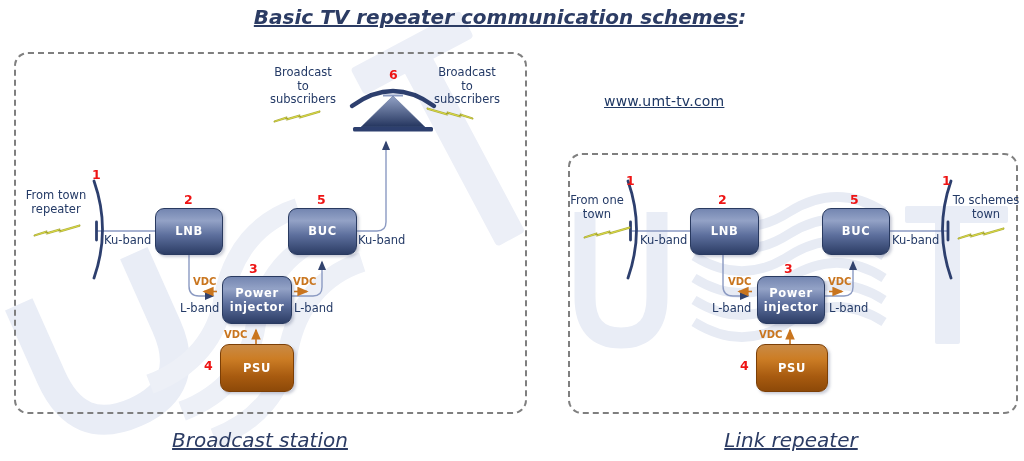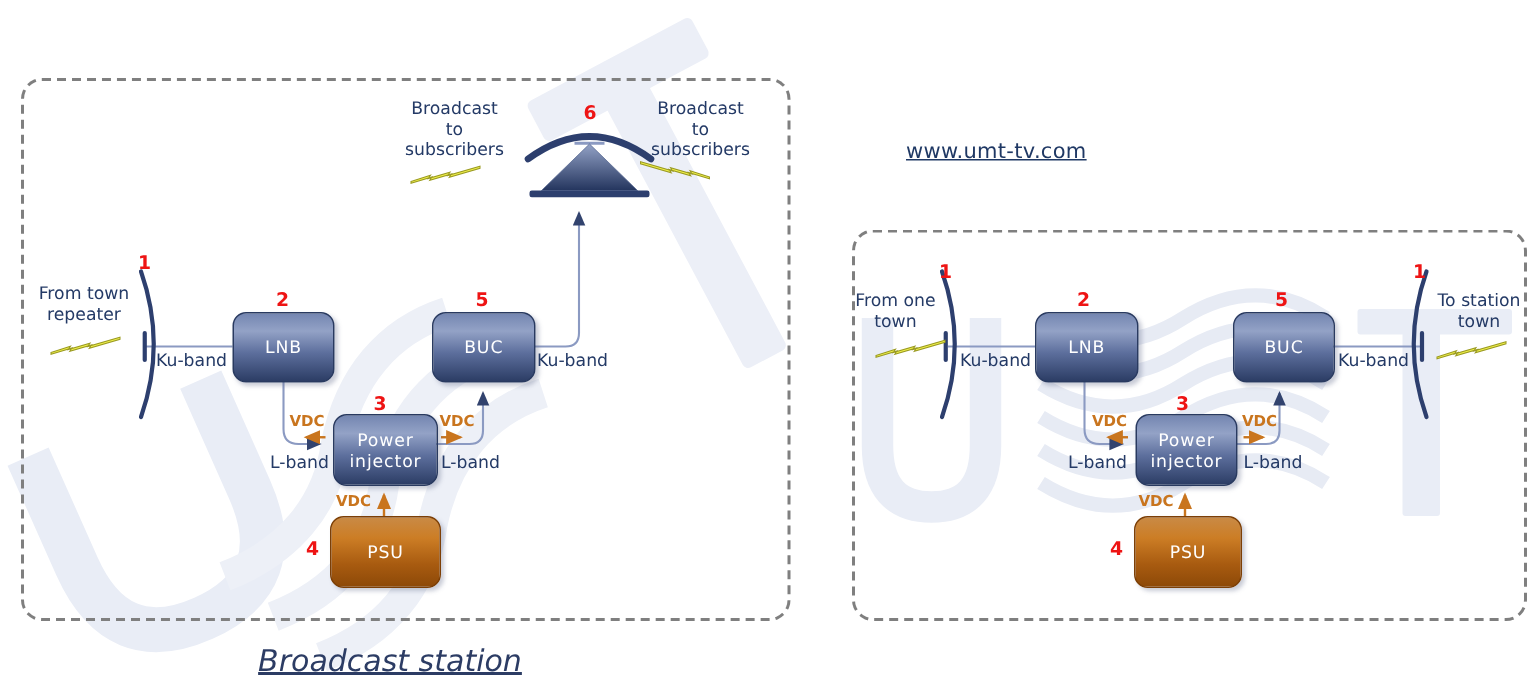--- a/index.html
+++ b/index.html
@@ -11,21 +11,21 @@
          color:#2c3c64;white-space:nowrap;z-index:3;}
   .title .u{text-decoration:underline;}
   .website{top:93px;left:604px;font-size:14px;color:#1f3864;
            z-index:3;letter-spacing:0.2px;}
   .panel{border:2px dashed #7f7f7f;border-radius:14px;z-index:1;}
   .caption{top:428px;font-size:20px;font-style:italic;font-weight:500;color:#2c3c64;
            text-decoration:underline;white-space:nowrap;z-index:3;}
   .lbl{font-size:11.5px;color:#243a66;line-height:1.18;white-space:nowrap;z-index:3;}
   .num{font-size:12.5px;font-weight:700;color:#ee1414;z-index:3;}
   .vdc{font-size:10px;font-weight:700;color:#c9751e;z-index:3;}
-  .box{border-radius:9px;color:#fff;font-weight:400;font-size:11.5px;display:flex;
+  .box{border-radius:9px;color:#fff;font-weight:700;font-size:11.5px;display:flex;
        flex-direction:column;align-items:center;justify-content:center;
        letter-spacing:0.6px;line-height:1.25;z-index:3;
        box-shadow:2px 2px 3px rgba(100,110,140,0.35);}
   .blue{background:linear-gradient(180deg,#7486b1,#93a2c6 26%,#5d6f9d 58%,#2c3d65);
         border:1px solid #293a60;}
   .orange{background:linear-gradient(180deg,#c98a45,#cc7d25 30%,#a85b10 68%,#8d4908);
         border:1px solid #7c3f06;}
   svg.layer{position:absolute;left:0;top:0;pointer-events:none;}
   .wm{z-index:0;}
   .ov{z-index:2;}
@@ -56,20 +56,21 @@
       <path d="M694,278 c32,20 64,20 95,0 c32,-20 64,-20 95,0" fill="none" stroke="#e7ebf4" stroke-width="9.5"></path>
       <path d="M694,300 c32,20 64,20 95,0 c32,-20 64,-20 95,0" fill="none" stroke="#e7ebf4" stroke-width="9.5"></path>
       <path d="M694,322 c32,20 64,20 95,0 c32,-20 64,-20 95,0" fill="none" stroke="#e7ebf4" stroke-width="9.5"></path>
     </g>
     <g>
       <rect x="905" y="206" width="103" height="17" rx="2" fill="#e9edf6"></rect>
       <rect x="935" y="206" width="25" height="138" rx="2" fill="#e9edf6"></rect>
     </g>
   </svg>
 
+  <div class="abs cx title"><span class="u">Basic TV repeater communication schemes</span><span>:</span></div>
   <a class="abs website" href="#">www.umt-tv.com</a>
 
   <div class="abs panel" style="left:14px;top:52px;width:509px;height:358px;"></div>
   <div class="abs panel" style="left:568px;top:153px;width:446px;height:257px;"></div>
 
   <svg class="layer ov" width="1024" height="461" viewBox="0 0 1024 461">
     <defs>
       <marker id="an" markerWidth="8" markerHeight="8" refX="6" refY="3" orient="auto">
         <path d="M0,0 L7,3 L0,6 Z" fill="#32436e"></path>
       </marker>
@@ -196,26 +197,27 @@
   <div class="abs num" style="left:850px;top:192px;">5</div>
   <div class="abs num" style="left:784px;top:261px;">3</div>
   <div class="abs num" style="left:740px;top:358px;">4</div>
   <div class="abs num" style="left:942px;top:173px;">1</div>
 
   <div class="abs lbl cx" style="left:597px;top:194px;">
     <div>From one</div>
       <div>town</div>
     </div>
   <div class="abs lbl cx" style="left:986px;top:194px;">
-    <div>To station</div>
+    <div>To schemes</div>
       <div>town</div>
     </div>
 
   <div class="abs lbl" style="left:640px;top:234px;">Ku-band</div>
   <div class="abs lbl" style="left:892px;top:234px;">Ku-band</div>
   <div class="abs lbl" style="left:712px;top:302px;">L-band</div>
   <div class="abs lbl" style="left:829px;top:302px;">L-band</div>
   <div class="abs vdc" style="left:728px;top:276px;">VDC</div>
   <div class="abs vdc" style="left:828px;top:276px;">VDC</div>
   <div class="abs vdc" style="left:759px;top:329px;">VDC</div>
 
+  <div class="abs cx caption" style="left:791px;">Link repeater</div>
 
 </div>
 
 </body></html>

